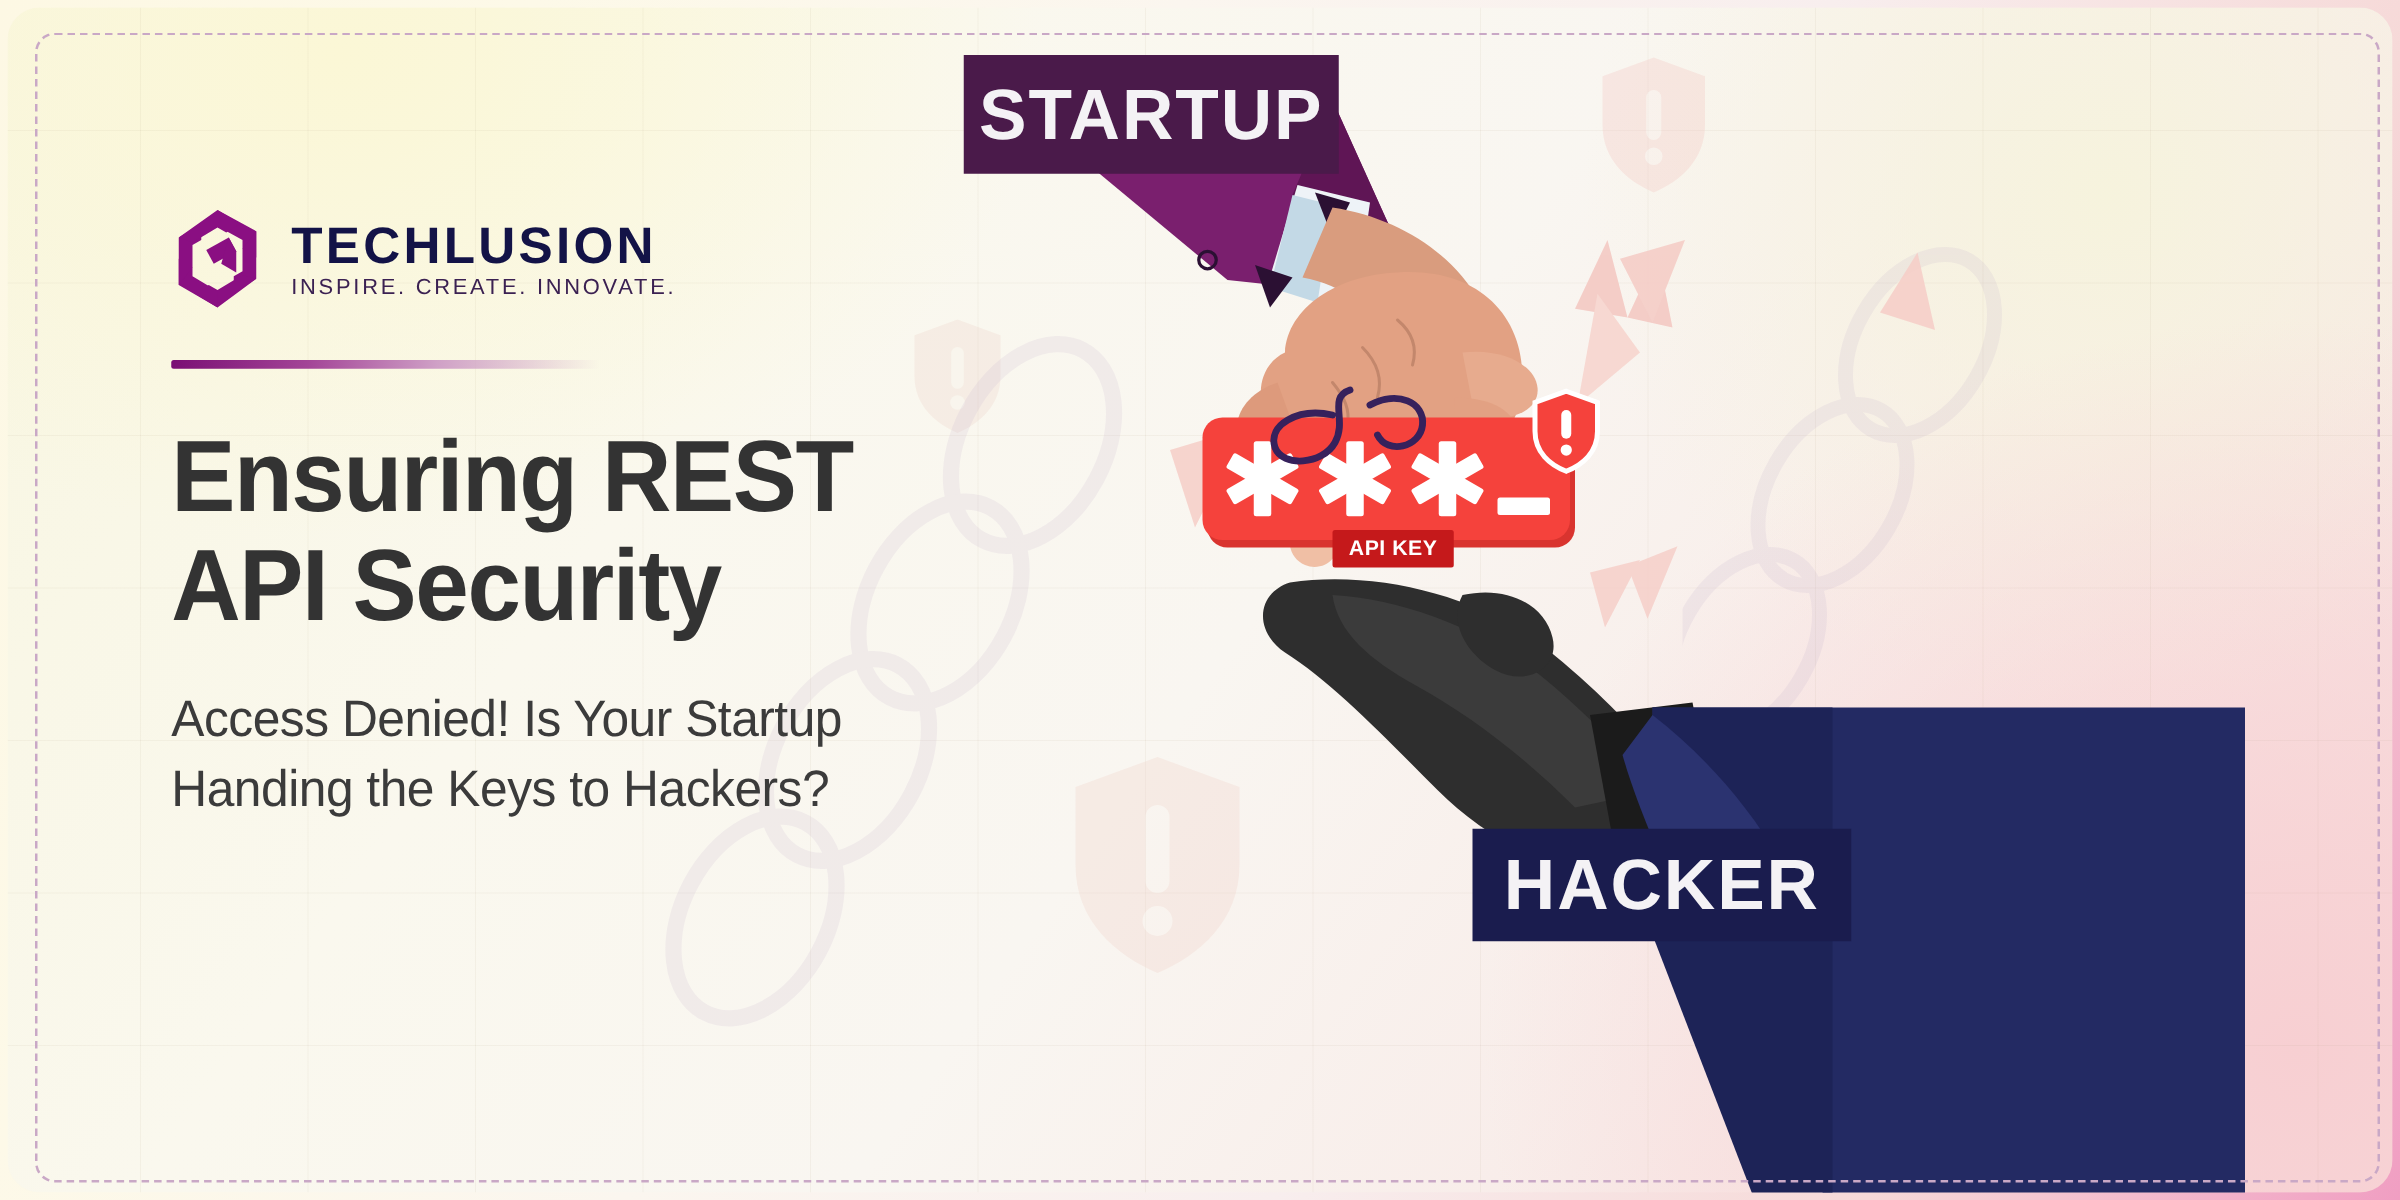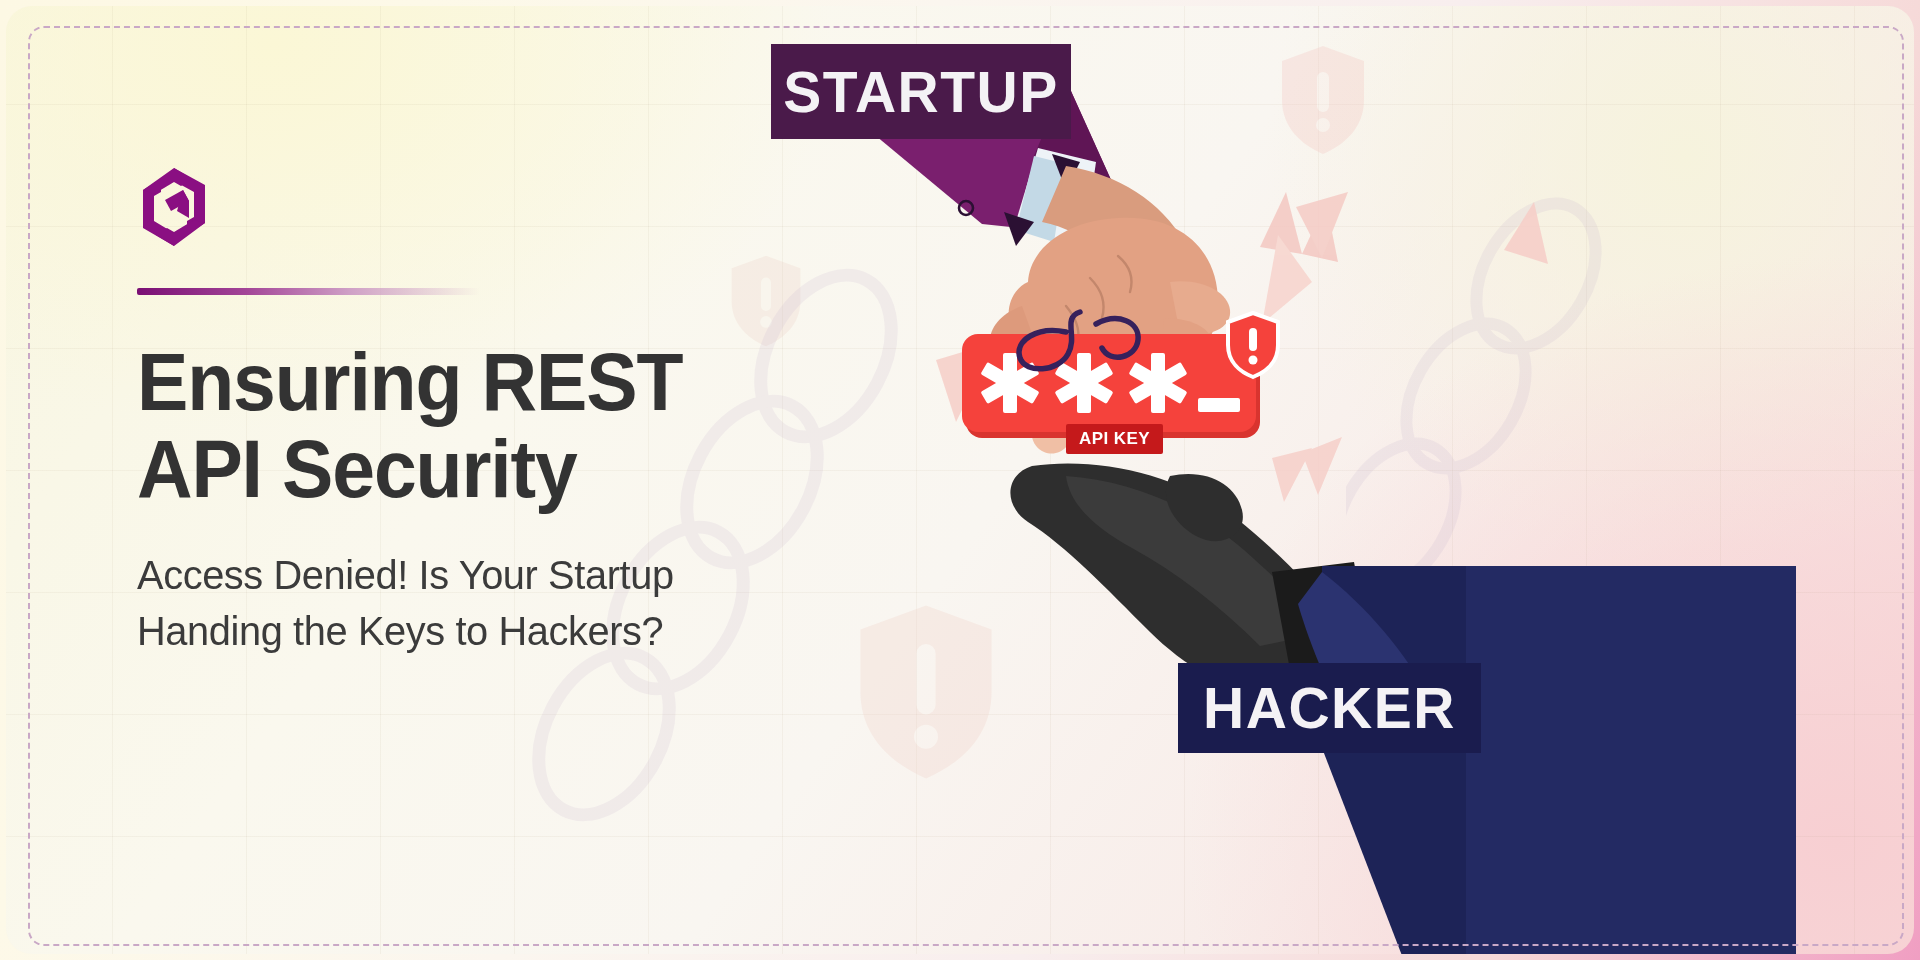--- a/index.html
+++ b/index.html
@@ -291,20 +291,24 @@
             <path d="M37 2 L68 19 V40 L57 33 V26 L37 15 Z"></path>
             <path d="M68 19 V57 L50 68 V55 L57 51 V33 Z"></path>
             <path d="M68 57 L37 80 L19 69 L30 62 L37 66 L57 54 Z"></path>
             <path d="M37 80 L6 62 V41 L17 48 V55 L37 67 Z"></path>
             <path d="M6 62 V24 L24 13 V26 L17 30 V48 Z"></path>
             <path d="M6 24 L37 2 L55 13 L44 20 L37 16 L17 28 Z"></path>
             <path d="M28 34 L46 24 L52 35 L34 45 Z"></path>
             <path d="M46 24 L52 35 L52 52 L40 45 Z"></path>
           </g>
         </svg>
+        <div class="logo-text">
+          <div class="logo-word">TECHLUSION</div>
+          <div class="logo-tag">INSPIRE. CREATE. INNOVATE.</div>
+        </div>
       </div>
 
       <div class="rule"></div>
 
       <div class="headline">
         <div>Ensuring REST</div>
         <div>API Security</div>
       </div>
 
       <div class="subhead">

